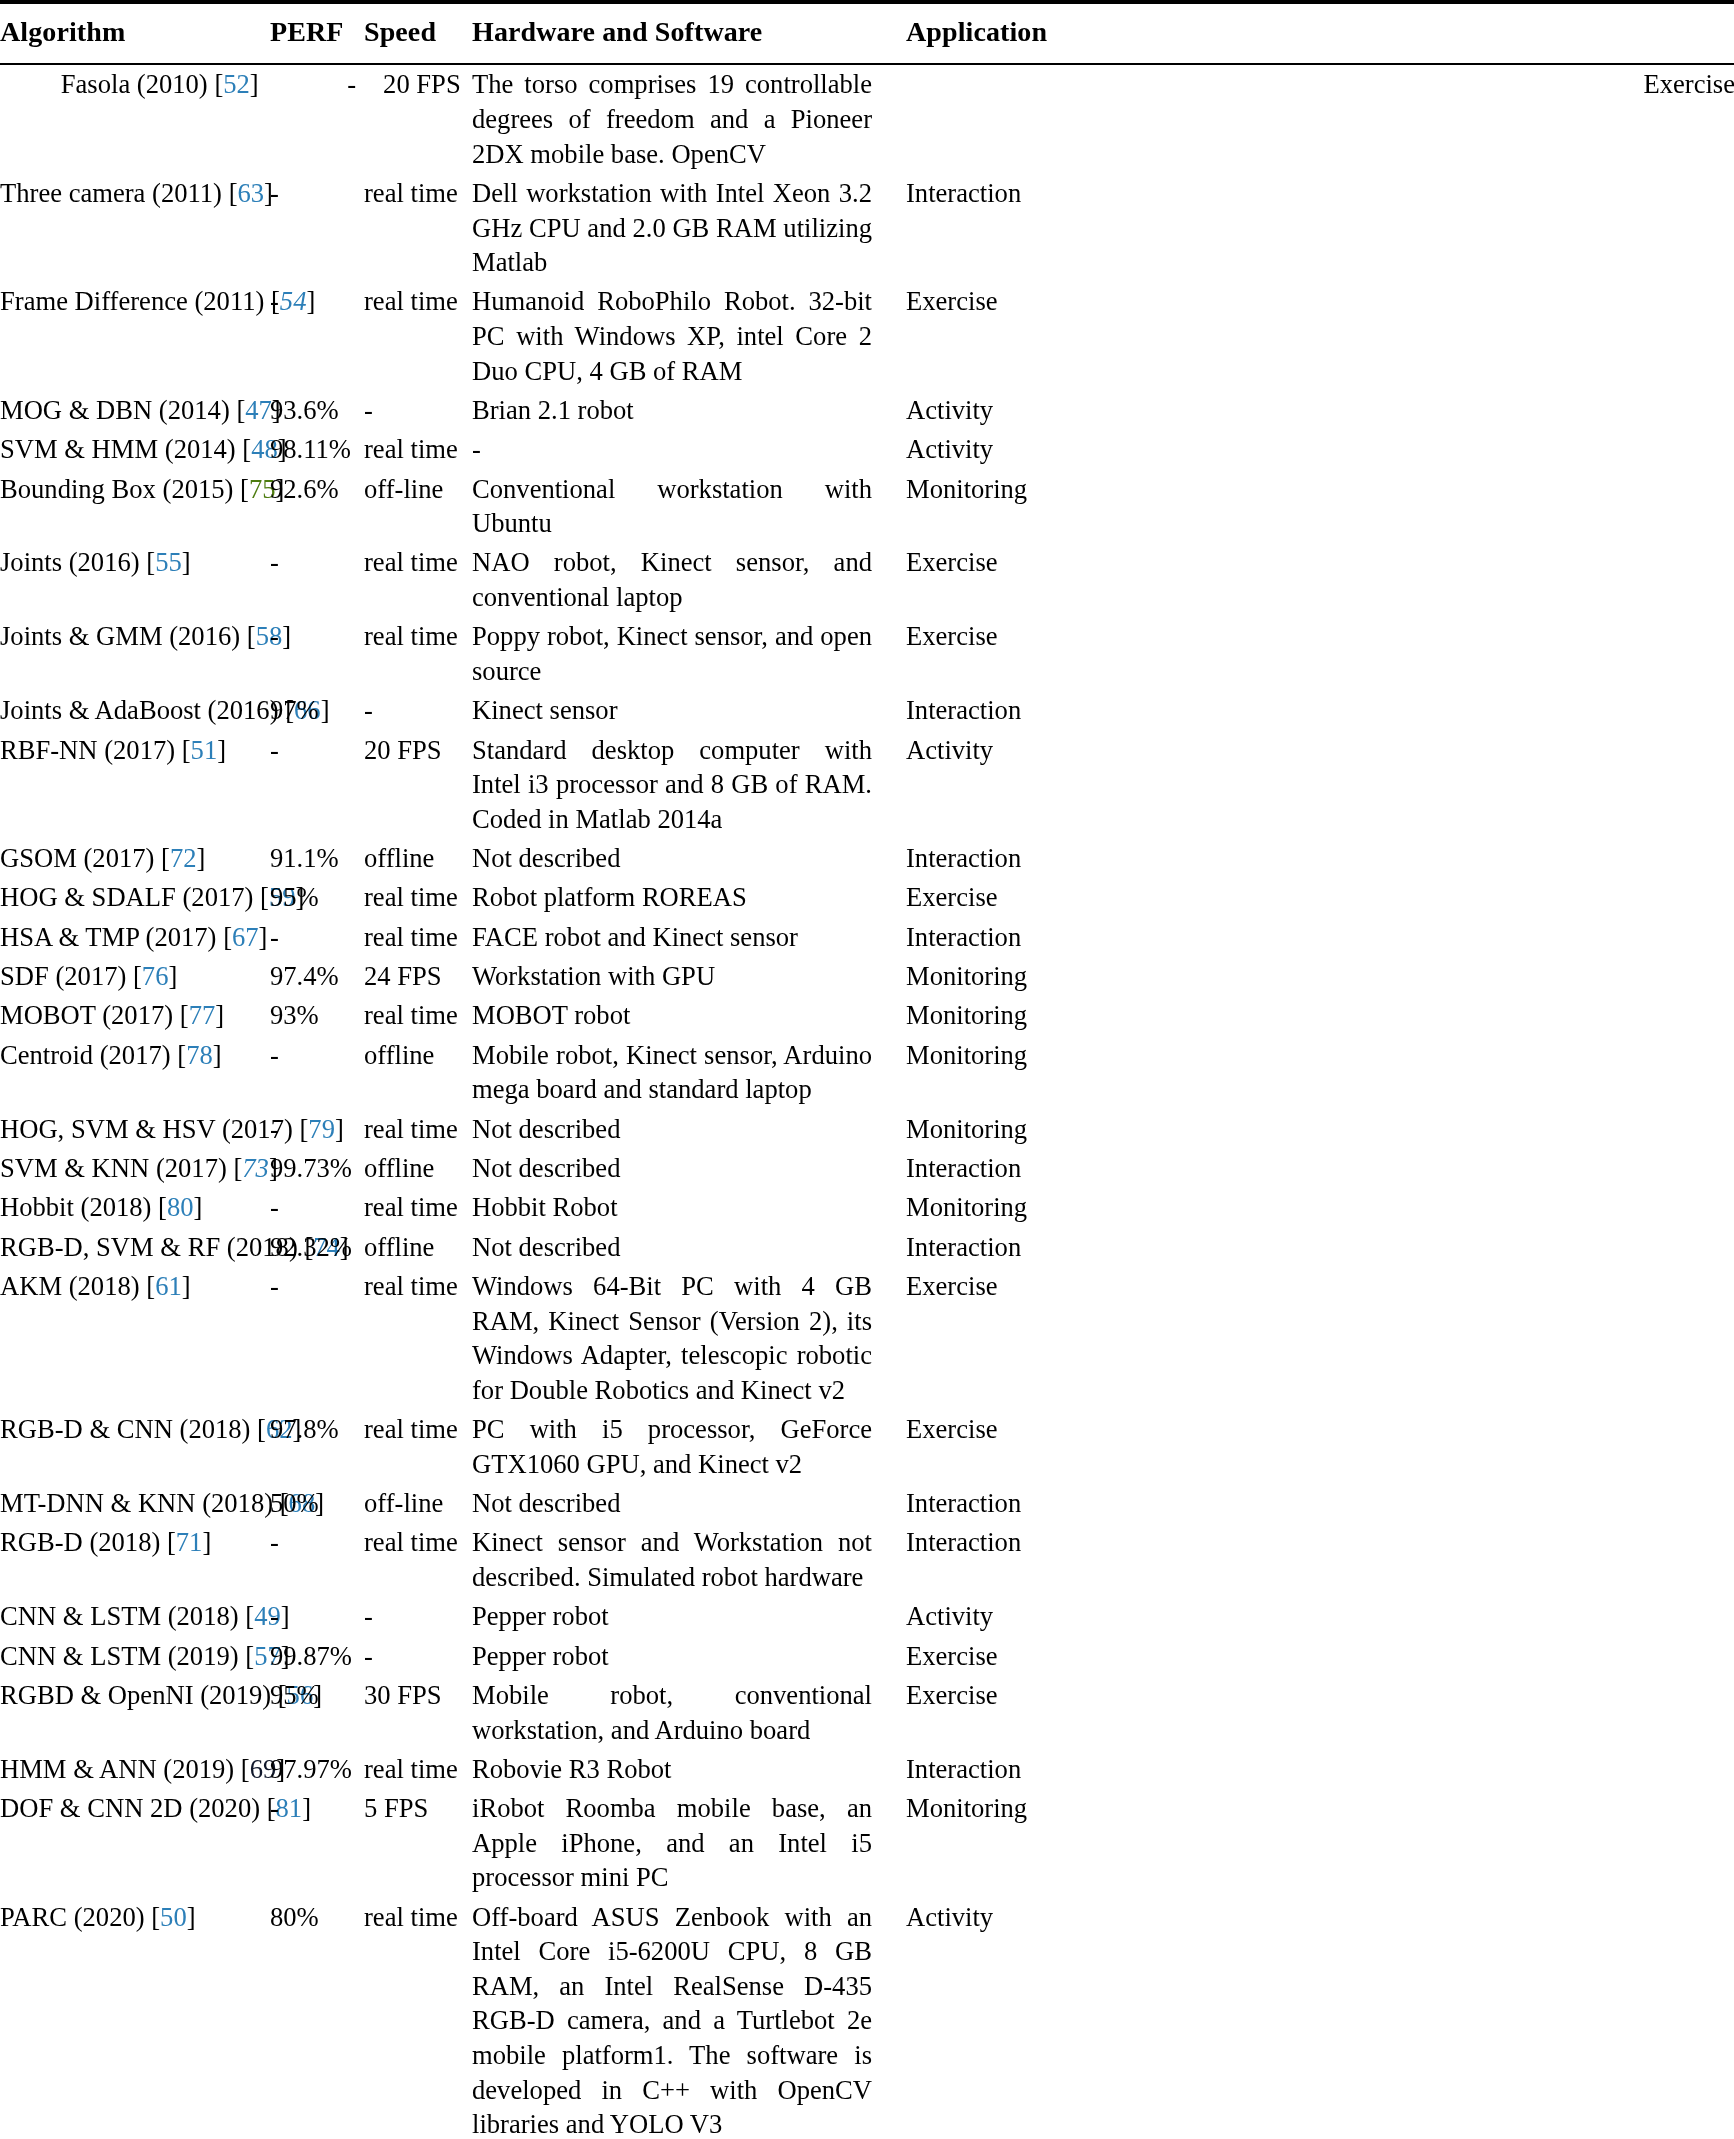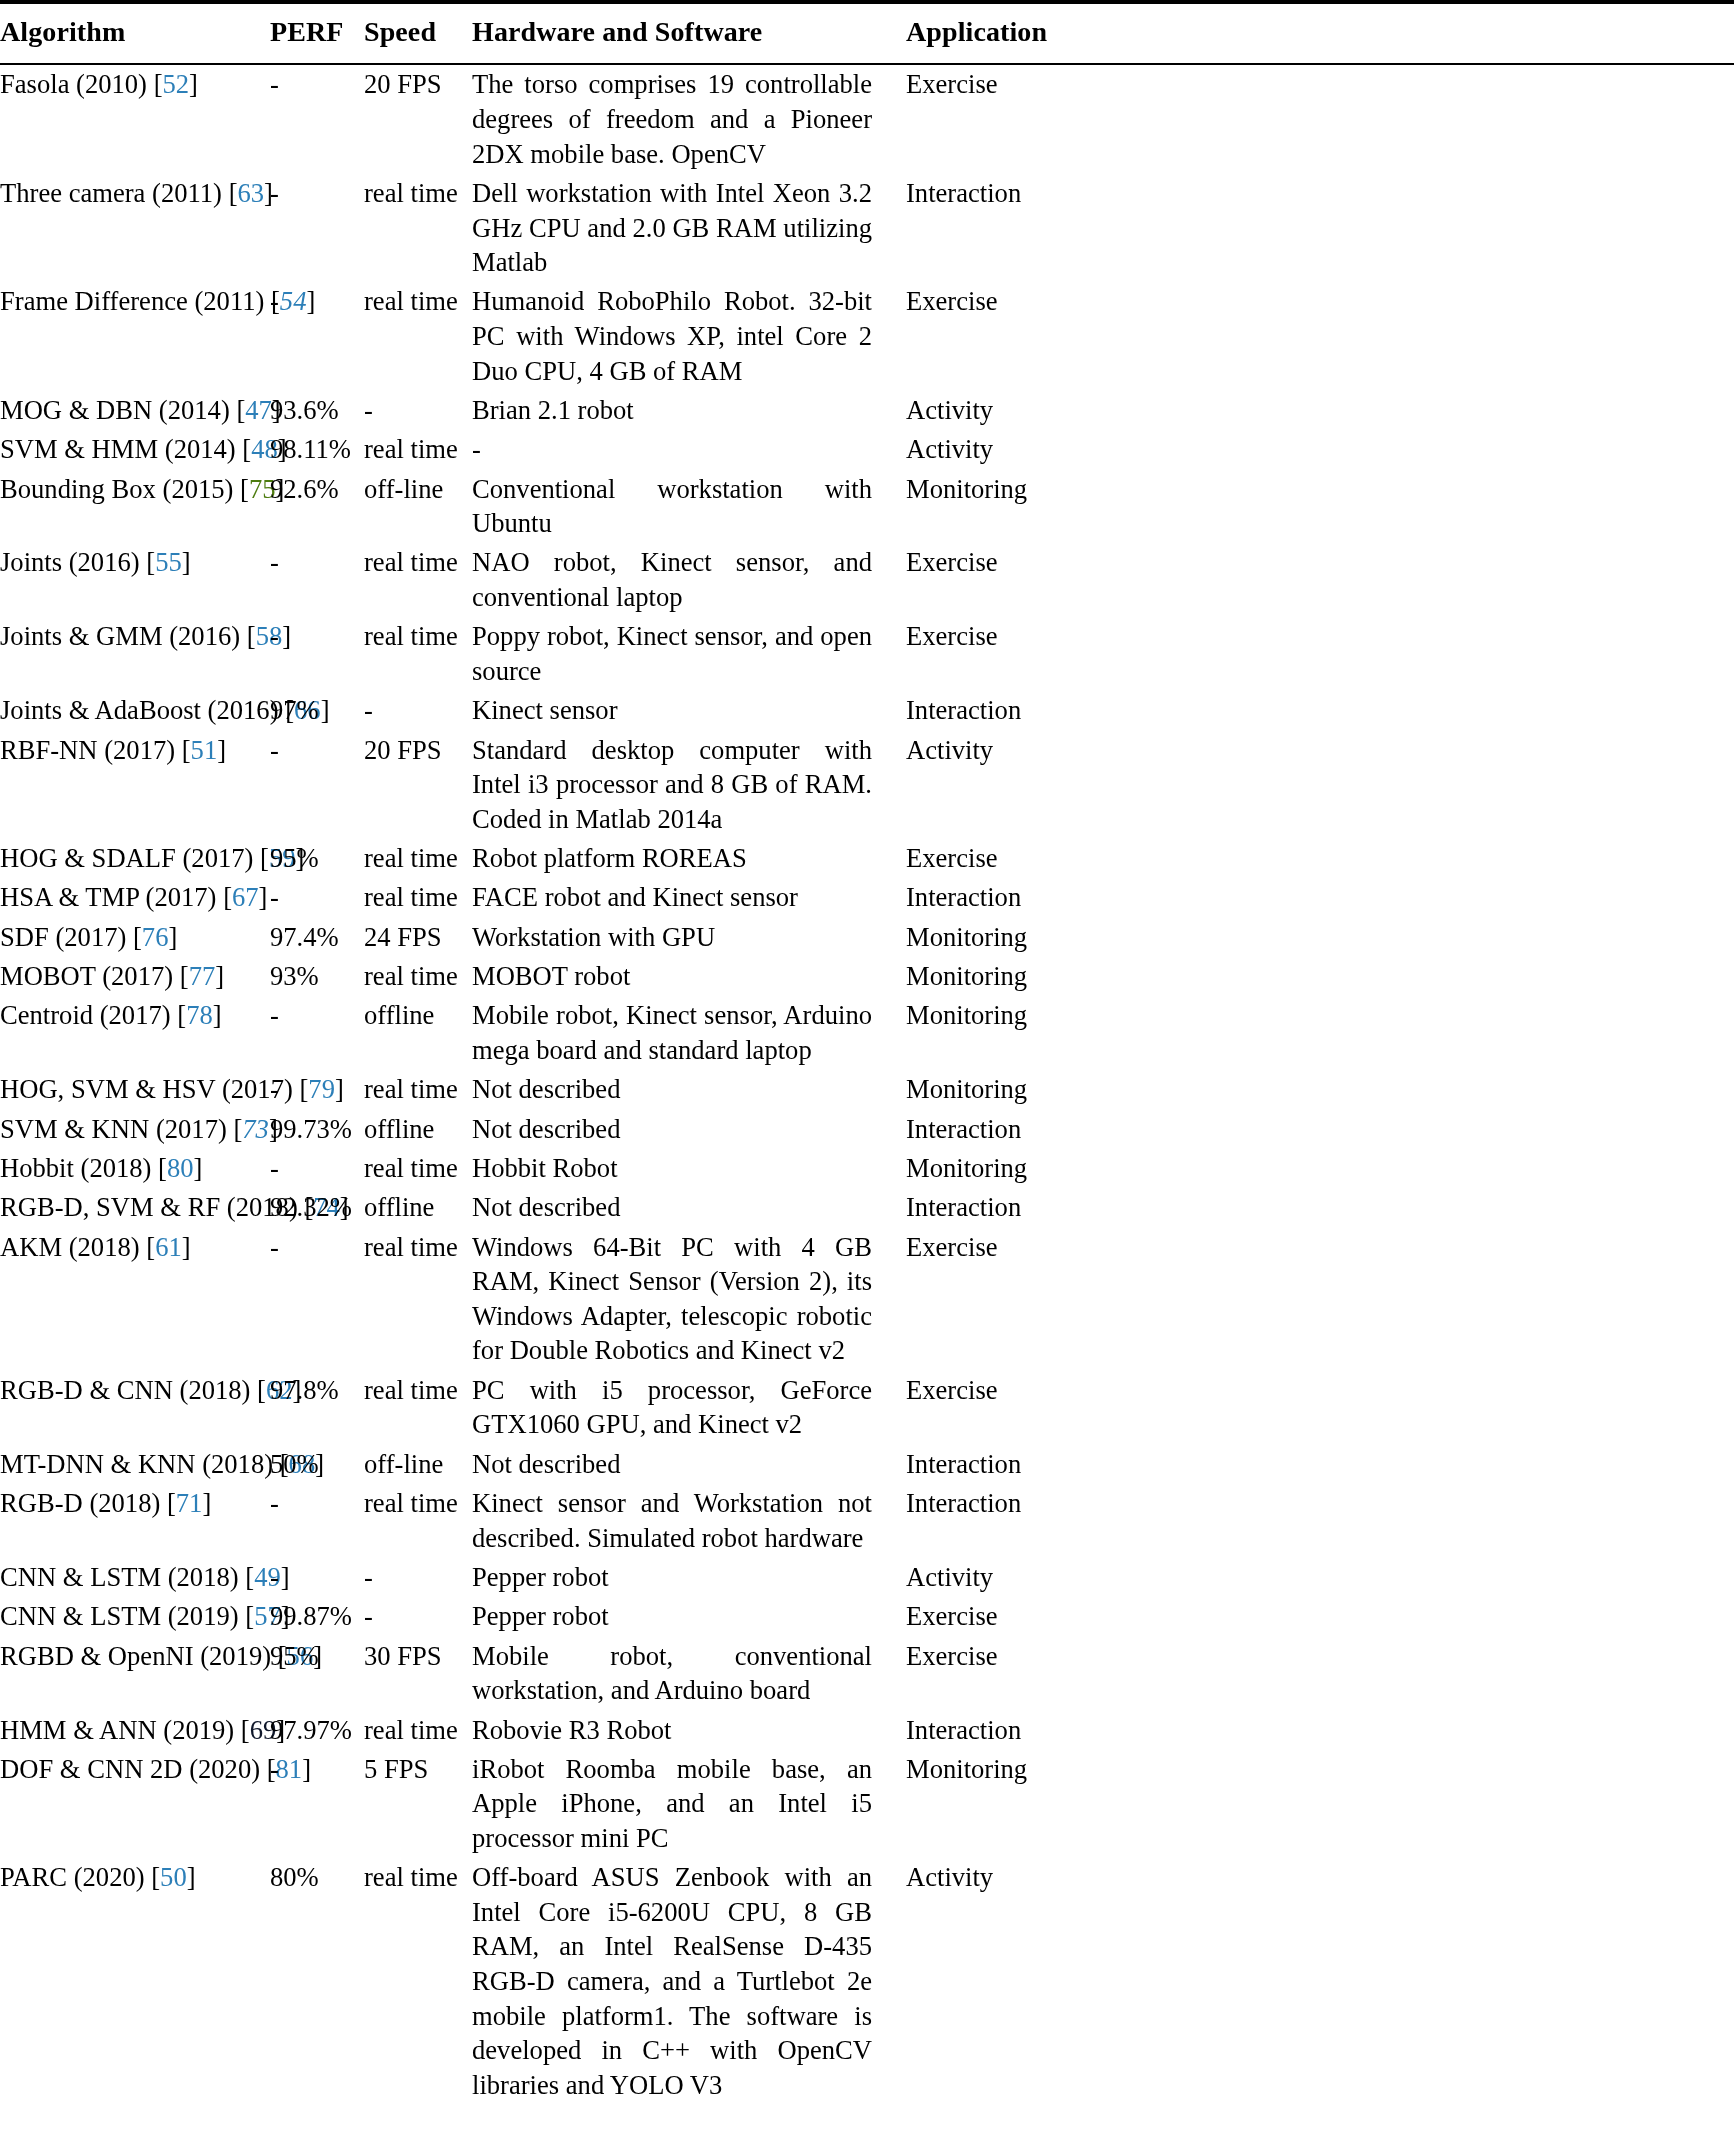--- a/index.html
+++ b/index.html
@@ -25,21 +25,21 @@
   table.paper-table {
     width: 1735px;
     border-collapse: collapse;
     table-layout: fixed;
     font-size: 26.6px;
     line-height: 1.30;
   }
 
   
   tr.toprule-row > * { border-top: 4px solid #000; }
-  tr.midrule-row > * { border-top: 2.4px solid #000; }
+  tr.midrule-row > * { border-top: 2.4px solid #000; text-align: right; }
 
   thead th {
     font-weight: bold;
     text-align: left;
     vertical-align: bottom;
     padding: 9.7px 0 13px 0;
     font-size: 28px;
     letter-spacing: 0.1px;
   }
 
@@ -162,20 +162,27 @@
           <td class="app">Interaction</td>
         </tr>
         <tr>
           <td class="alg"><span>RBF-NN (2017)</span> [<span class="cite" style="color: rgb(44, 127, 184); margin-top: 45px;">51</span>]</td>
           <td class="perf">-</td>
           <td class="speed">20 FPS</td>
           <td class="hw">Standard desktop computer with Intel i3 processor and 8 GB of RAM. Coded in Matlab 2014a</td>
           <td class="app">Activity</td>
         </tr>
         <tr>
+          <td class="alg"><span>GSOM (2017)</span> [<span class="cite" style="color: rgb(44, 127, 184);">72</span>]</td>
+          <td class="perf">91.1%</td>
+          <td class="speed">offline</td>
+          <td class="hw">Not described</td>
+          <td class="app">Interaction</td>
+        </tr>
+        <tr>
           <td class="alg"><span>HOG &amp; SDALF (2017)</span> [<span class="cite" style="color: rgb(44, 127, 184);">59</span>]</td>
           <td class="perf">95%</td>
           <td class="speed">real time</td>
           <td class="hw">Robot platform ROREAS</td>
           <td class="app">Exercise</td>
         </tr>
         <tr>
           <td class="alg"><span>HSA &amp; TMP (2017)</span> [<span class="cite" style="color: rgb(44, 127, 184);">67</span>]</td>
           <td class="perf">-</td>
           <td class="speed">real time</td>

